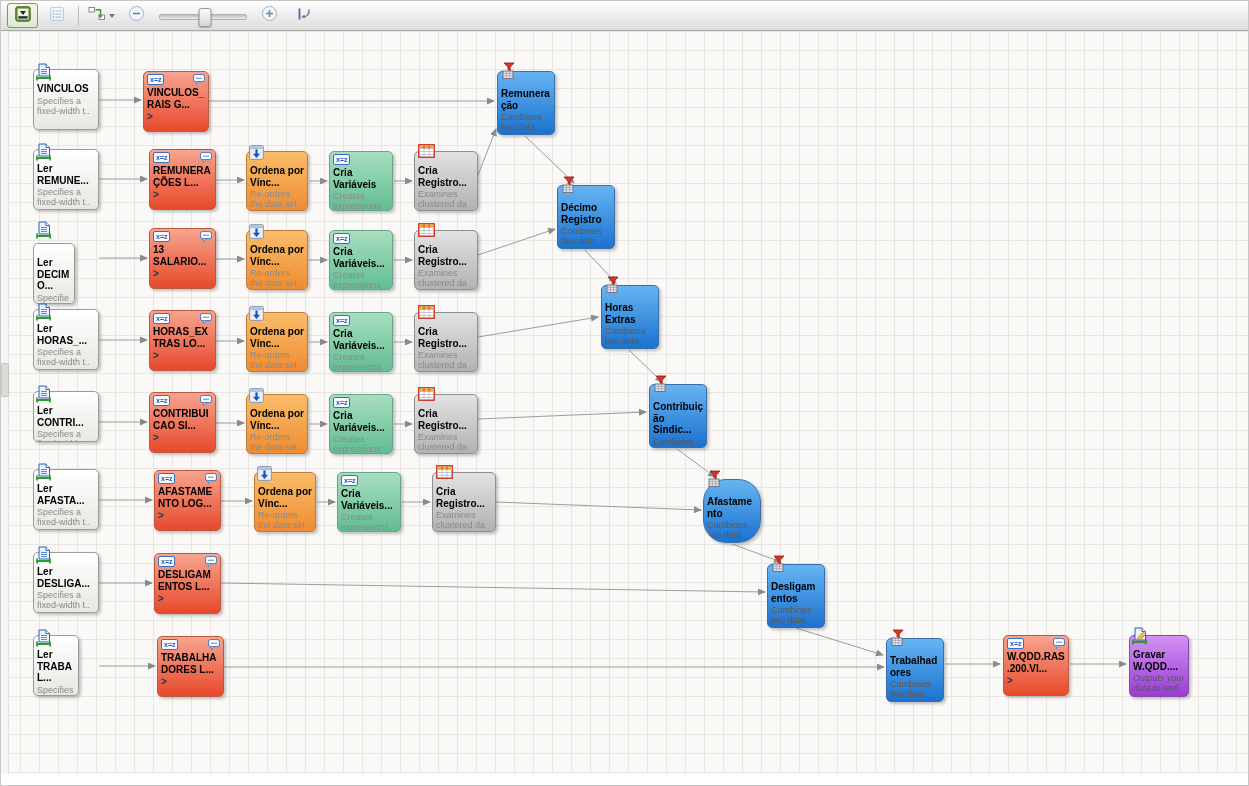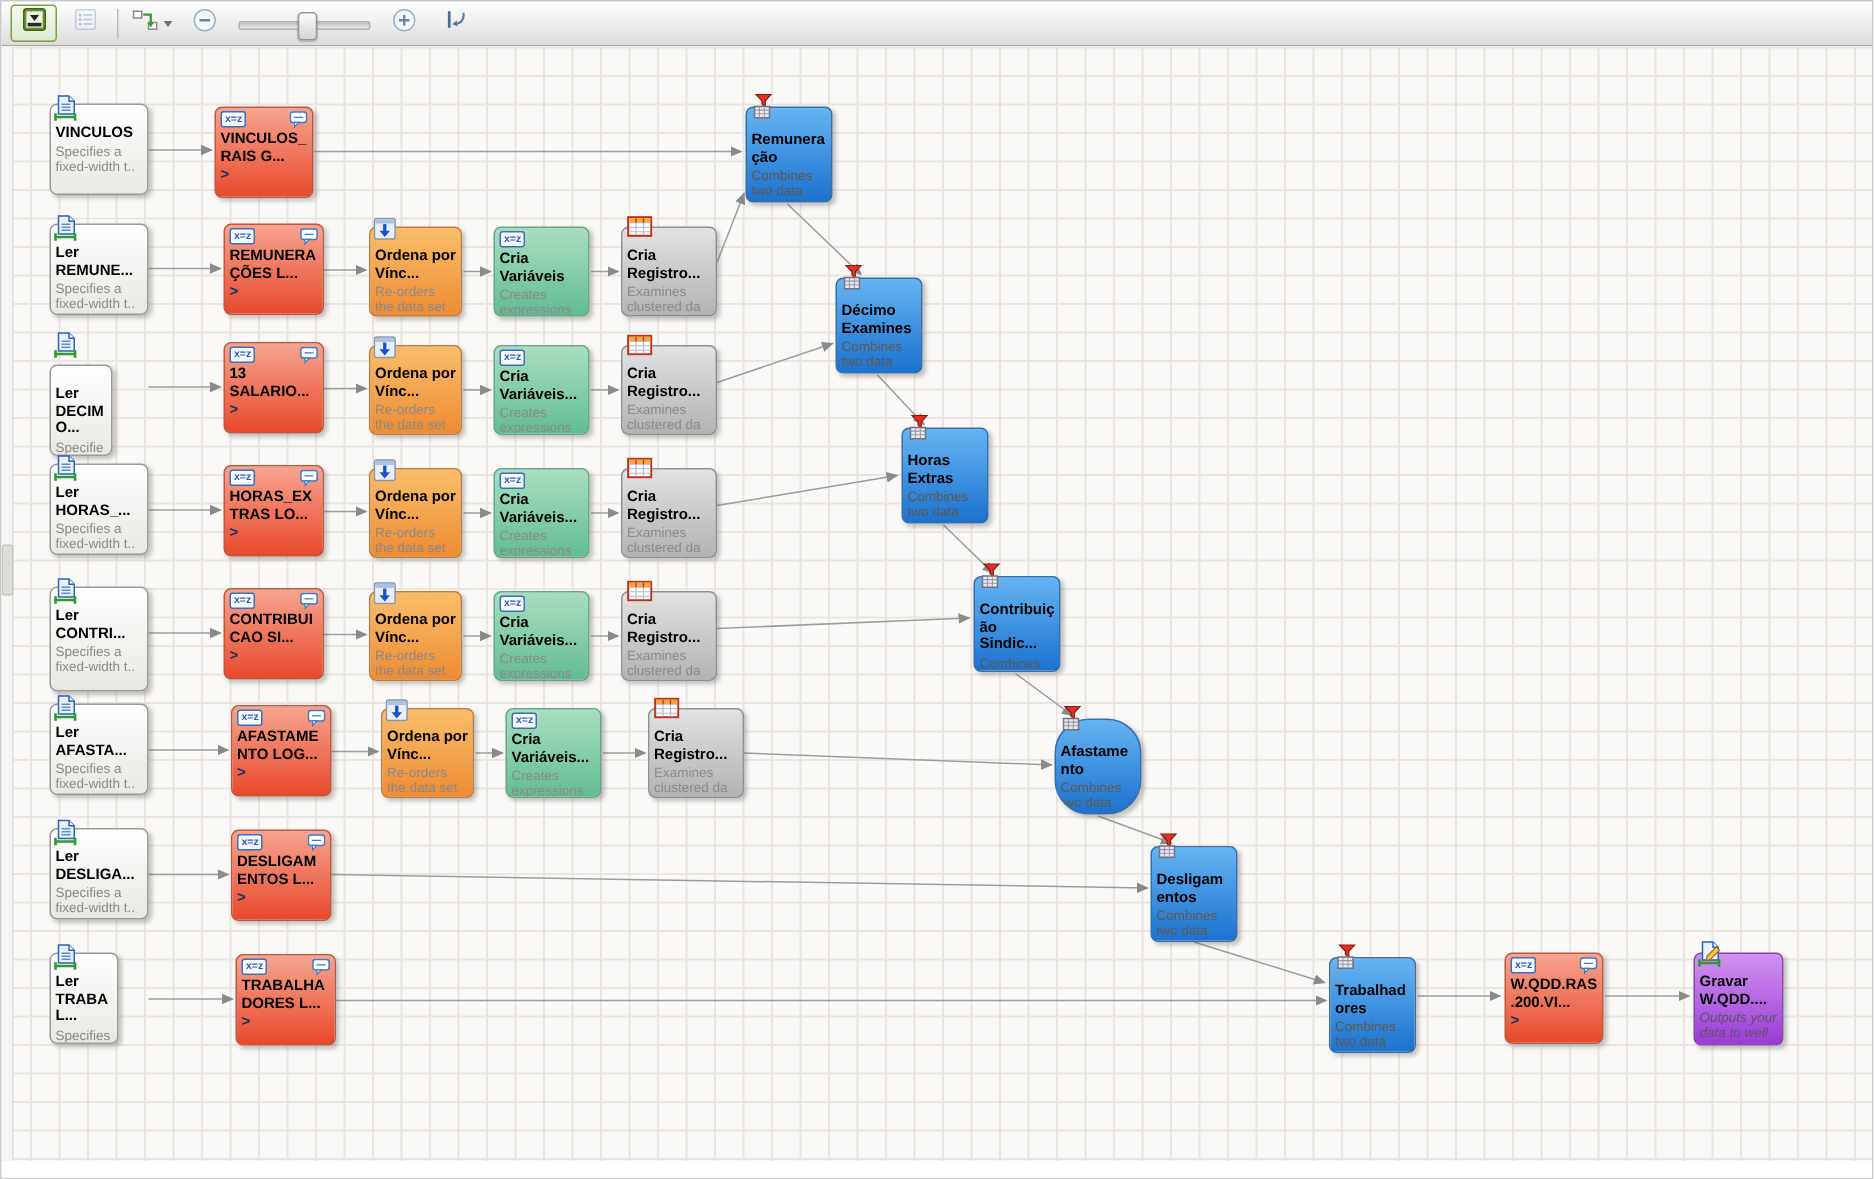--- a/index.html
+++ b/index.html
@@ -217,21 +217,21 @@
             <div class="title">Ler HORAS_...</div>
             <div class="subtitle">Specifies a fixed-width t..</div>
           </div>
         </div>
         <div class="nicon" style="left: 34px; top: 272px;"><svg width="17" height="18" viewBox="0 0 17 18">
             <path d="M4 1h7l3.5 3.5V13H4z" fill="#e8f1fc" stroke="#2a62b4"></path>
             <path d="M11 1v3.5h3.5" fill="#fff" stroke="#2a62b4"></path>
             <path d="M6 6.5h6M6 8.5h6M6 10.5h6" stroke="#5a8ed6" stroke-width="1"></path>
             <path d="M2 12.5v5M15 12.5v5M2 15h13" stroke="#2f9b2f" stroke-width="1.8"></path>
           </svg></div>
-        <div class="node input" style="left: 32px; top: 360px; width: 66px; height: 70px;">
+        <div class="node input" style="left: 32px; top: 360px; width: 66px; height: 51px;">
           <div class="body">
             <div class="title">Ler CONTRI...</div>
             <div class="subtitle">Specifies a fixed-width t..</div>
           </div>
         </div>
         <div class="nicon" style="left: 34px; top: 354px;"><svg width="17" height="18" viewBox="0 0 17 18">
             <path d="M4 1h7l3.5 3.5V13H4z" fill="#e8f1fc" stroke="#2a62b4"></path>
             <path d="M11 1v3.5h3.5" fill="#fff" stroke="#2a62b4"></path>
             <path d="M6 6.5h6M6 8.5h6M6 10.5h6" stroke="#5a8ed6" stroke-width="1"></path>
             <path d="M2 12.5v5M15 12.5v5M2 15h13" stroke="#2f9b2f" stroke-width="1.8"></path>
@@ -546,21 +546,21 @@
             <div class="subtitle">Combines two data sets so</div>
           </div>
         </div>
         <div class="nicon" style="left: 499px; top: 31px;"><svg width="18" height="18" viewBox="0 0 18 18">
             <path d="M4 1h10l-3.8 4.2v4.4L8 7.4V5.2z" fill="#e23222" stroke="#8a1a10" stroke-width="0.8"></path>
             <rect x="3" y="9" width="10" height="7.5" fill="#e8e8ee" stroke="#707080"></rect>
             <path d="M3 11.4h10M3 13.8h10M6.3 9v7.5M9.6 9v7.5" stroke="#9898a8" stroke-width="0.7"></path>
           </svg></div>
         <div class="node join" style="left: 556px; top: 154px; width: 58px; height: 64px;">
           <div class="body">
-            <div class="title">Décimo Examines</div>
+            <div class="title">Décimo Registro</div>
             <div class="subtitle">Combines two data sets so</div>
           </div>
         </div>
         <div class="nicon" style="left: 559px; top: 145px;"><svg width="18" height="18" viewBox="0 0 18 18">
             <path d="M4 1h10l-3.8 4.2v4.4L8 7.4V5.2z" fill="#e23222" stroke="#8a1a10" stroke-width="0.8"></path>
             <rect x="3" y="9" width="10" height="7.5" fill="#e8e8ee" stroke="#707080"></rect>
             <path d="M3 11.4h10M3 13.8h10M6.3 9v7.5M9.6 9v7.5" stroke="#9898a8" stroke-width="0.7"></path>
           </svg></div>
         <div class="node join" style="left: 600px; top: 254px; width: 58px; height: 64px;">
           <div class="body">

